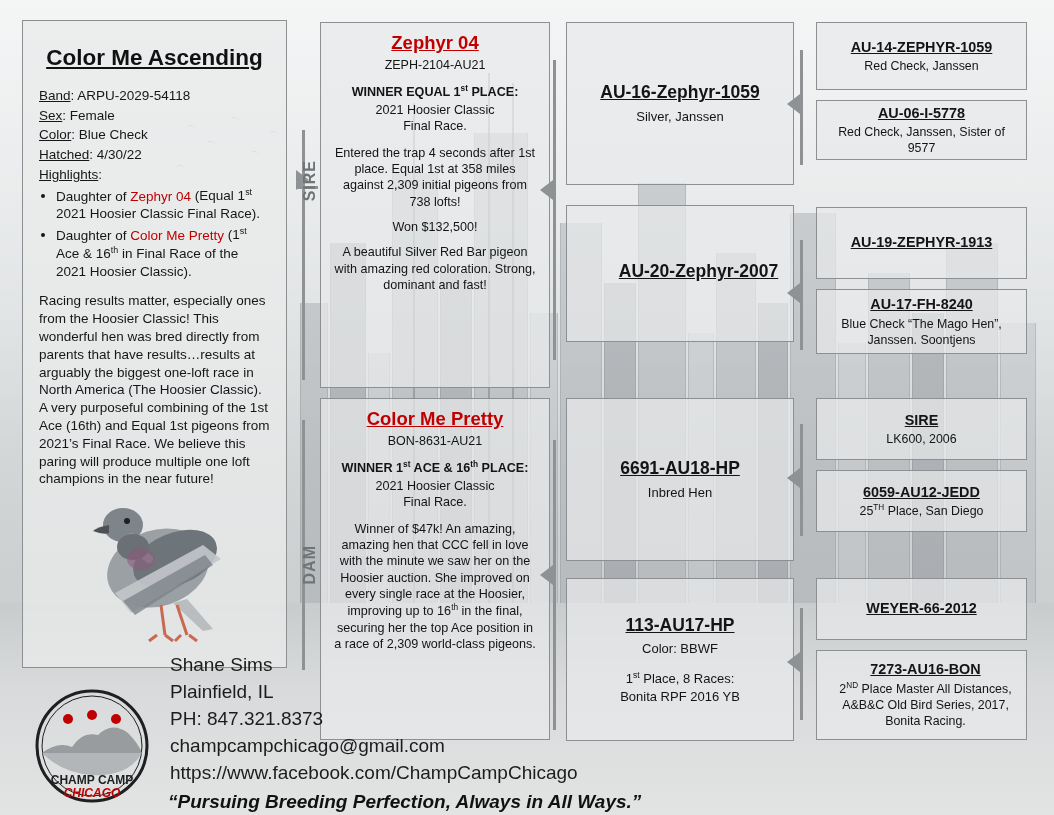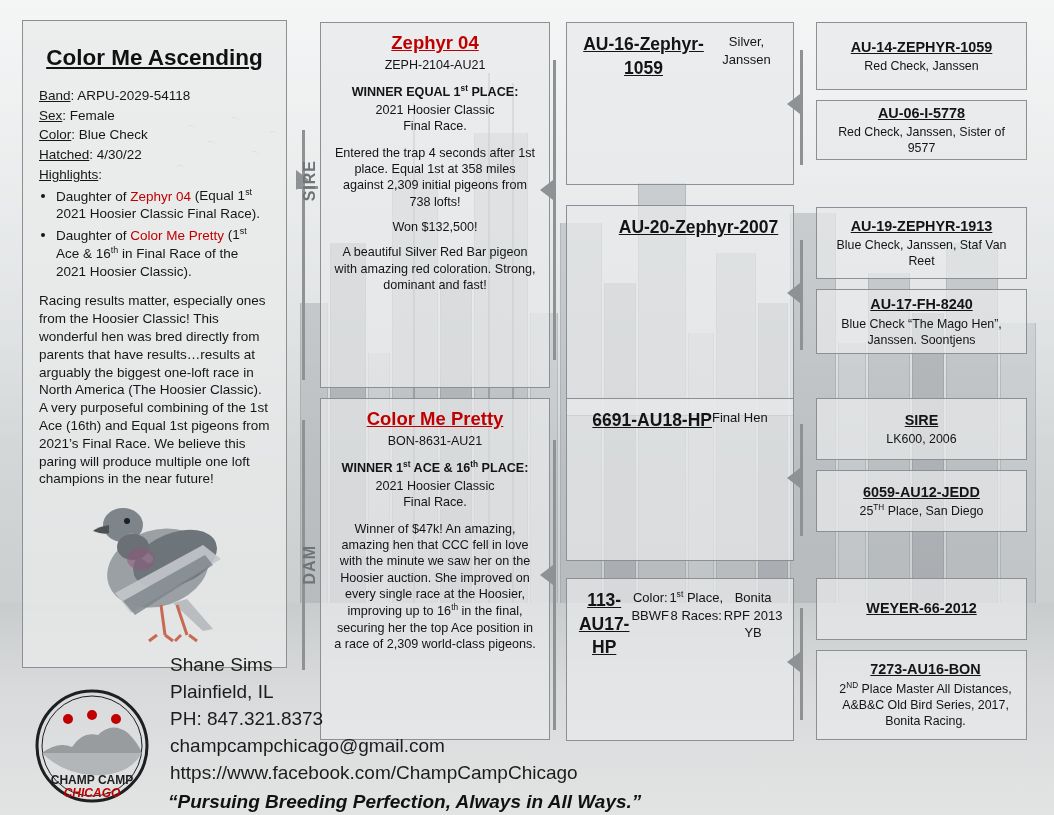--- a/index.html
+++ b/index.html
@@ -152,21 +152,21 @@
   .gen1 .blurb { margin-bottom: 9px; }
 
   
   .gen2 {
     width: 228px;
     text-align: center;
     padding: 10px;
     font-size: 13px;
     color: #141414;
     display: flex;
-    flex-direction: row;
+    flex-direction: column;
     justify-content: center;
     line-height: 1.35;
   }
   .gen2 .hd {
     font-size: 17.5px;
     font-weight: bold;
     text-decoration: underline;
     margin-bottom: 3px;
   }
 
@@ -339,50 +339,49 @@
   <div>2021  Hoosier Classic</div>
   <div class="sub">Final Race.</div>
   <div class="blurb">Winner of $47k! An amazing, amazing hen that CCC fell in love with the minute we saw her on the Hoosier auction. She improved on every single race at the Hoosier, improving up to 16<sup>th</sup>  in the final, securing her the top Ace position in a race of 2,309  world-class pigeons.</div>
 </div>
 
 <div class="panel gen2" style="left:566px;top:22px;height:163px;">
   <div class="hd">AU-16-Zephyr-1059</div>
   <div>Silver, Janssen</div>
 </div>
 
-<div class="panel gen2" style="left:566px;top:205px;height:211px;padding-left:47px;">
+<div class="panel gen2" style="left:566px;top:205px;height:137px;padding-left:47px;">
   <div class="hd">AU-20-Zephyr-2007</div>
 </div>
 
 <div class="panel gen2" style="left:566px;top:398px;height:163px;">
   <div class="hd">6691-AU18-HP</div>
-  <div>Final Hen</div>
+  <div>Inbred Hen</div>
 </div>
 
 <div class="panel gen2" style="left:566px;top:578px;height:163px;">
   <div class="hd">113-AU17-HP</div>
   <div>Color: BBWF</div>
   <div style="height:12px;"></div>
   <div>1<sup>st</sup> Place, 8 Races:</div>
-  <div>Bonita RPF 2013  YB</div>
+  <div>Bonita RPF 2016  YB</div>
 </div>
 
 <div class="panel gen3" style="left:816px;top:22px;height:68px;">
   <div class="hd">AU-14-ZEPHYR-1059</div>
   <div>Red Check, Janssen</div>
 </div>
 
 <div class="panel gen3" style="left:816px;top:100px;height:60px;">
   <div class="hd">AU-06-I-5778</div>
   <div>Red Check, Janssen, Sister of 9577</div>
 </div>
 
 <div class="panel gen3" style="left:816px;top:207px;height:72px;">
   <div class="hd">AU-19-ZEPHYR-1913</div>
-  <div>Blue Check, Janssen, Staf Van Reet</div>
 </div>
 
 <div class="panel gen3" style="left:816px;top:289px;height:65px;">
   <div class="hd">AU-17-FH-8240</div>
   <div>Blue Check “The Mago Hen”, Janssen. Soontjens</div>
 </div>
 
 <div class="panel gen3" style="left:816px;top:398px;height:62px;">
   <div class="hd">SIRE</div>
   <div>LK600,  2006</div>

